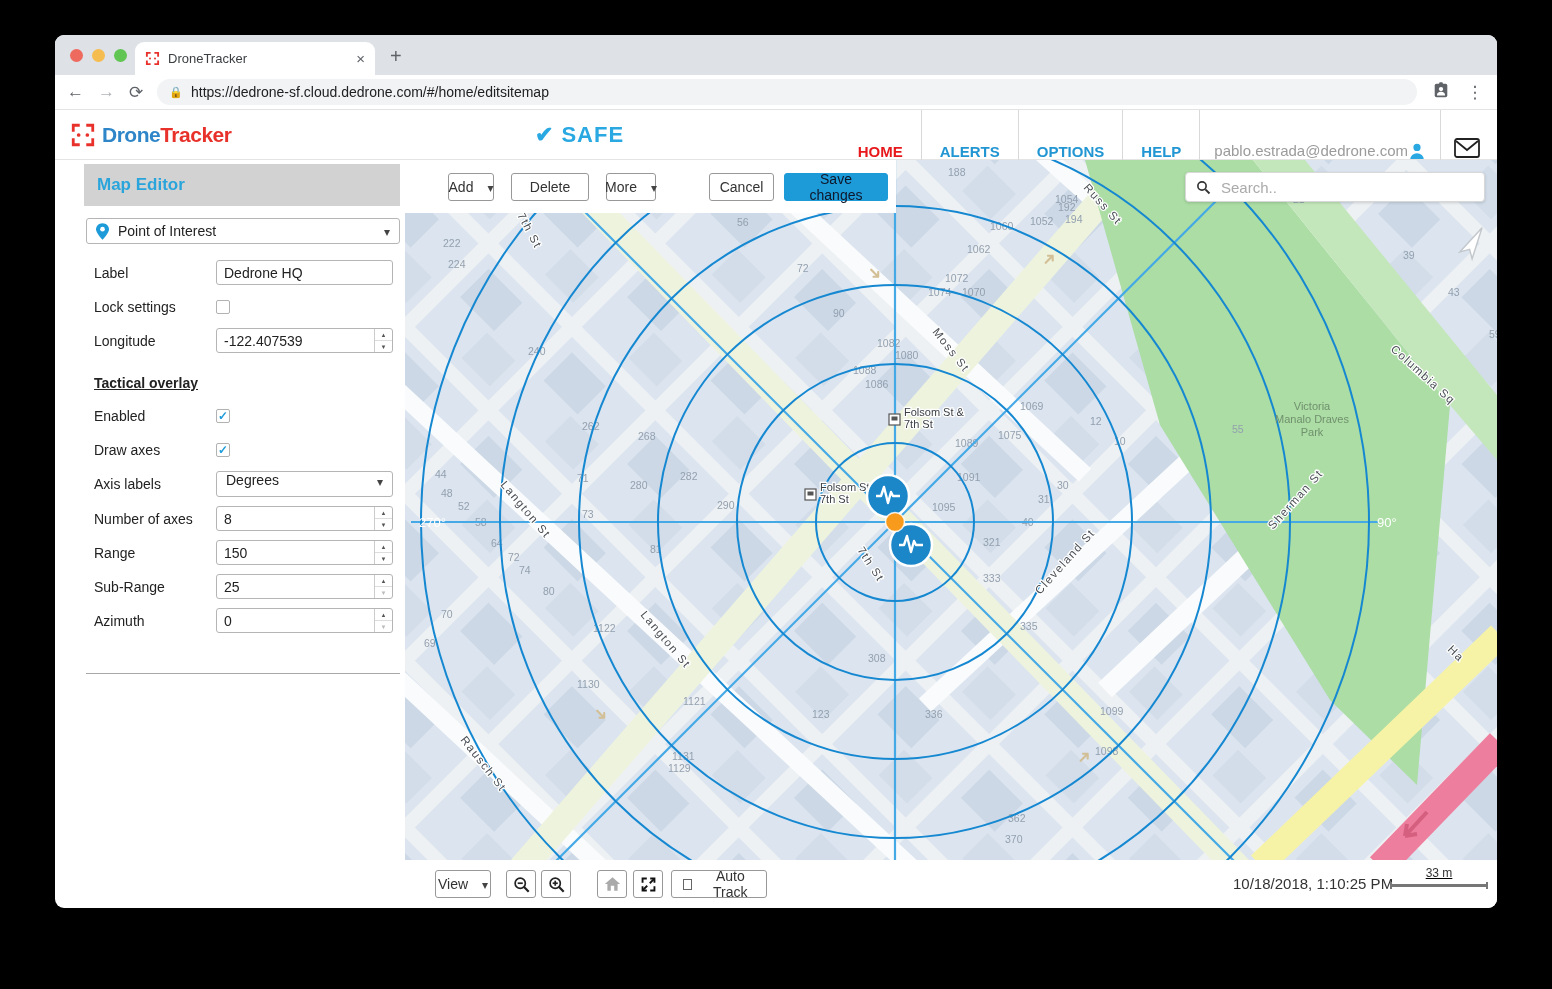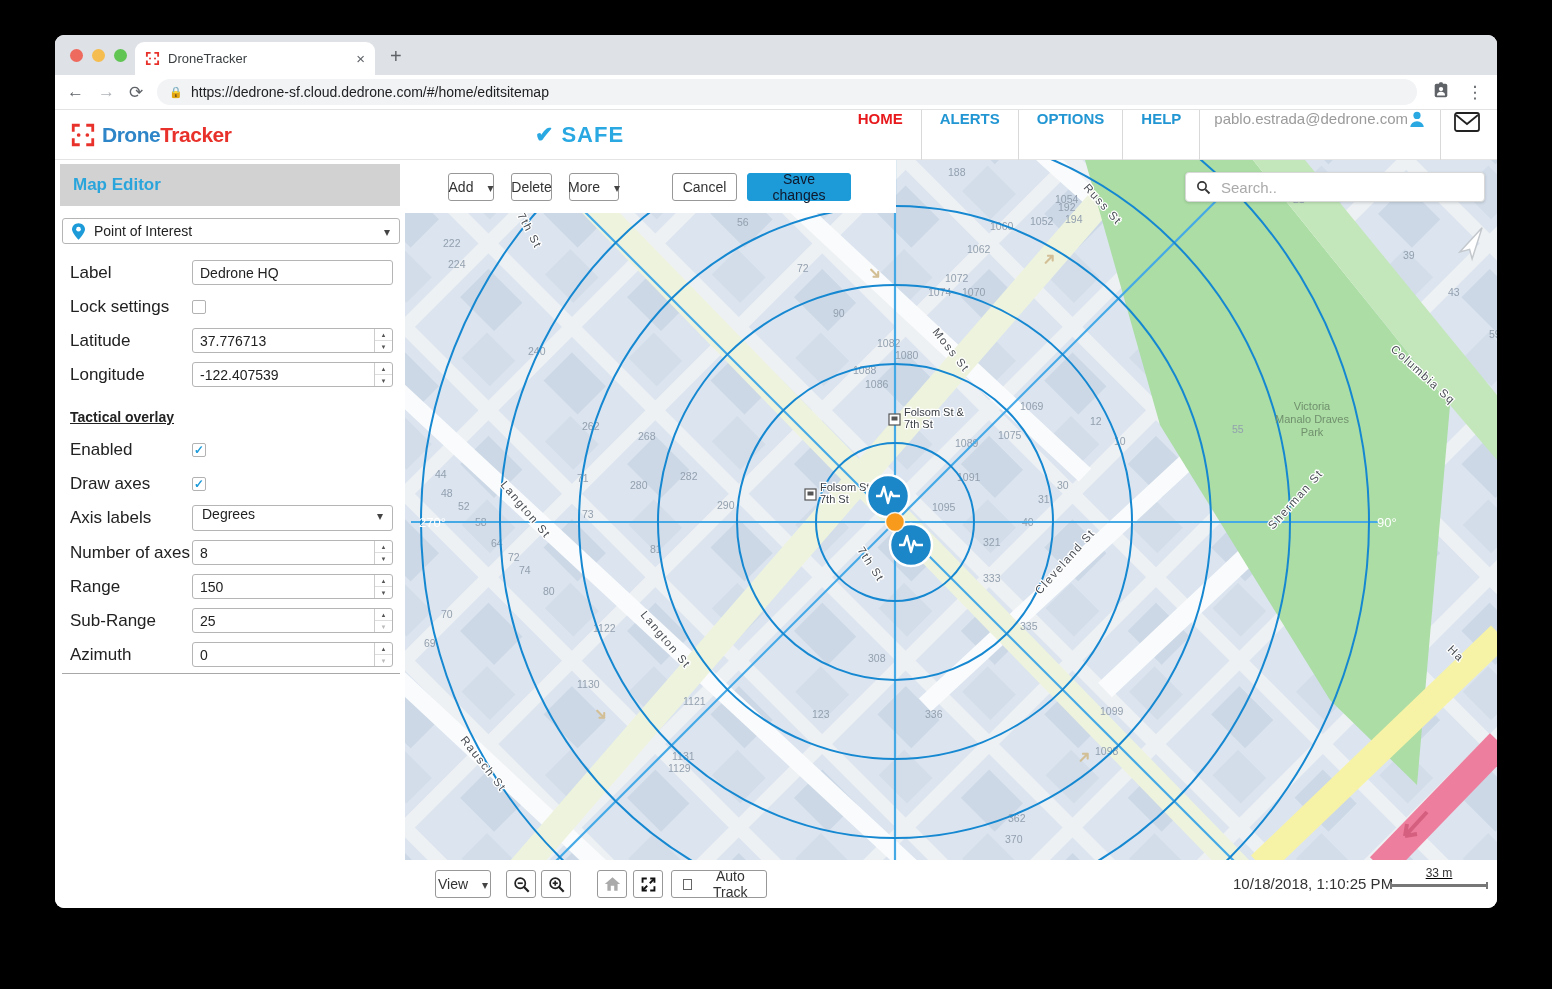--- a/index.html
+++ b/index.html
@@ -27,38 +27,38 @@
   .urlpill .url { font-size:14px; color:#202124; }
   .chromeic { width:20px; text-align:center; }
   
   .apphead { position:relative; height:50px; background:#fff; border-bottom:1px solid #e4e4e4;
              display:flex; align-items:center; }
   .logo { display:flex; align-items:center; gap:6px; margin-left:15px; }
   .logo .word { font-size:21px; font-weight:bold; letter-spacing:-.5px; }
   .safe { position:absolute; left:480px; top:0; height:50px; display:flex; align-items:center; gap:8px; }
   .safe .chk { color:#29a8e2; font-size:22px; font-weight:bold; }
   .safe .txt { color:#29a8e2; font-size:22px; font-weight:bold; letter-spacing:1px;text-align:right; }
-  .hnav { margin-left:auto; height:50px; display:flex; align-items:flex-start; }
+  .hnav { margin-left:auto; height:50px; display:flex; align-items:flex-end; }
   .hnav .sep { width:1px; height:50px; background:#d9d9d9; }
   .hnav a { display:block; padding:0 18px; font-size:15px; font-weight:bold; text-decoration:none; }
   .useremail { display:flex; align-items:center; padding:0 14px; font-size:15px; color:#9b9b9b; }
   .mailbtn { padding:0 16px 0 12px; display:flex; align-items:center; }
   
-  .appbody { display:flex; height:748px; }
+  .appbody { display:flex; height:748px;padding-left:24px; }
   .sidebar { width:350px; background:#fff; position:relative; }
   .mapcol { width:1092px; display:flex; flex-direction:column; }
   
   .sbtitle { margin:4px 5px 12px 5px; height:42px; background:#d2d2d2; display:flex; align-items:center;
              padding-left:13px; font-size:17px; font-weight:bold; color:#2aa5dc; }
   .poibox { margin:0 5px 16px 7px; height:26px; border:1px solid #b5b5b5; border-radius:3px;
             display:flex; align-items:center; padding:0 9px; gap:9px; background:#fff; cursor:pointer; }
   .poibox .ptxt { font-size:14px; color:#222; flex:1; }
   .caret::after { content:"▾"; font-size:12px; color:#444; }
   .frow { display:flex; align-items:center; margin:0 12px 9px 15px; min-height:25px; }
-  .frow > label { width:122px; font-size:17px; color:#222; }
+  .frow > label { width:122px; font-size:14px; color:#222; }
   .ctrl { flex:1; position:relative; }
   .tinput { width:100%; height:25px; border:1px solid #b5b5b5; border-radius:3px; padding:0 7px;
             font-size:14px; color:#222; font-family:"Liberation Sans",sans-serif; }
   .ninput { padding-right:22px; }
   .spin { position:absolute; right:1px; top:1px; bottom:1px; width:18px; border-left:1px solid #ccc;
           display:flex; flex-direction:column; }
   .spin span { flex:1; display:flex; align-items:center; justify-content:center; font-size:6px;
                color:#555; cursor:default; }
   .spin .up { border-bottom:1px solid #ddd; }
   .spin .up::after { content:"▲"; }
@@ -211,30 +211,20 @@
         <span class="ctrl"><input class="tinput" value="Dedrone HQ" style=""></span>
       </div>
 
       <div class="frow">
         <label>Lock settings</label>
         <span class="ctrl">
             <span class="cbox"></span>
           </span>
       </div>
 
-      <div class="frow">
-        <label>Latitude</label>
-        <span class="ctrl">
-          <input class="tinput ninput" value="37.776713" style="">
-          <span class="spin">
-              <span class="up"></span>
-              <span class="dn"></span>
-            </span>
-        </span>
-      </div>
 
       <div class="frow">
         <label>Longitude</label>
         <span class="ctrl">
           <input class="tinput ninput" value="-122.407539" style="">
           <span class="spin">
               <span class="up"></span>
               <span class="dn"></span>
             </span>
         </span>
@@ -488,21 +478,21 @@
             <polygon points="0,16 7,-16 14,16 7,9" fill="#fff" stroke="#c3c8cd" stroke-width="1.5"></polygon>
           </g>
         </svg>
 
         
         <div class="maptoolbar">
           <button class="btn" style="margin-left:43px;width:46px">
               <span>Add</span>
               <span class="caret"></span>
             </button>
-          <button class="btn" style="margin-left:17px;width:41px">Delete</button>
+          <button class="btn" style="margin-left:17px;width:78px">Delete</button>
           <button class="btn" style="margin-left:17px;width:50px">
               <span>More</span>
               <span class="caret"></span>
             </button>
           <button class="btn" style="margin-left:53px;width:65px">Cancel</button>
           <button class="btn primary" style="margin-left:10px;width:104px">Save changes</button>
         </div>
 
         
         <div class="searchbox">

